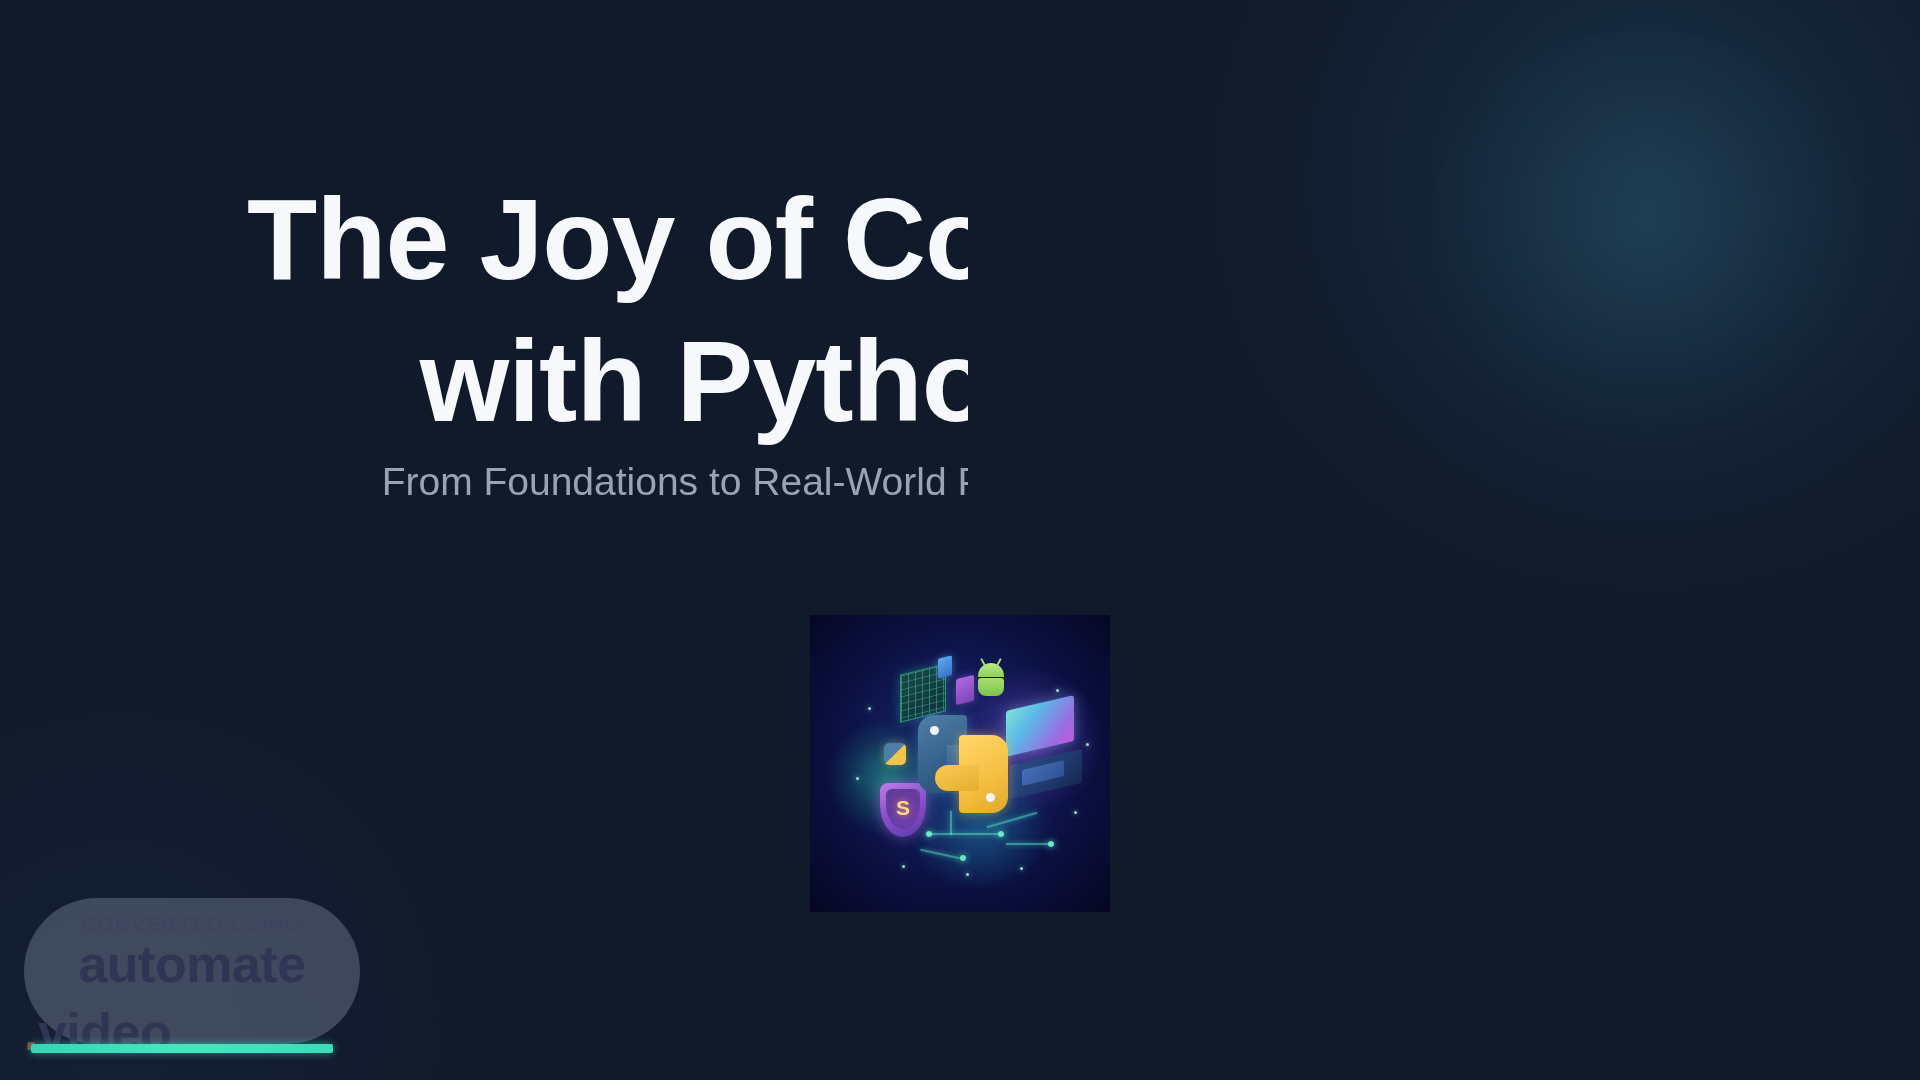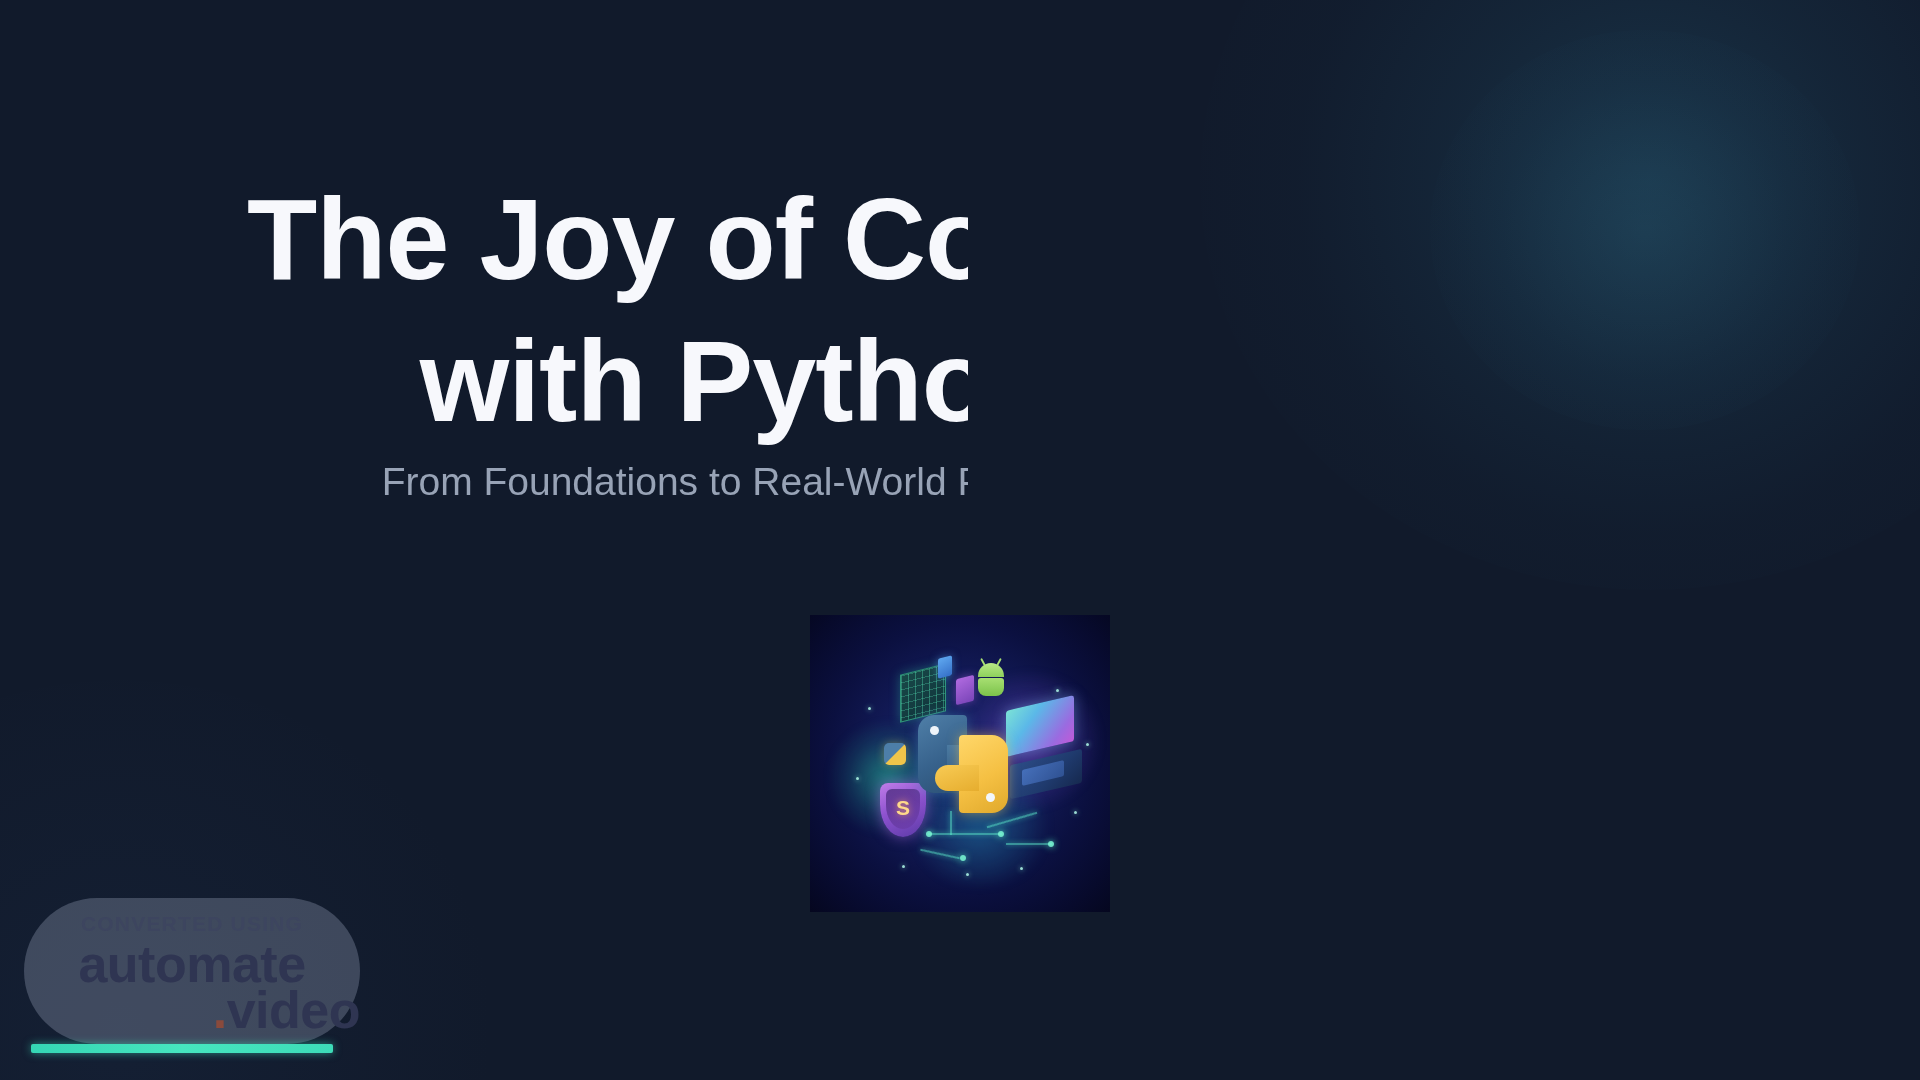--- a/index.html
+++ b/index.html
@@ -339,22 +339,22 @@
     left: 0; top: 36px; width: 336px;
     text-align: center;
     color: #2f3552;
     font-family: "Liberation Sans", sans-serif;
     font-weight: bold;
     font-size: 52px;
     letter-spacing: -0.5px;
   }
   .wm-line2 {
     position: absolute;
-    left: 0; top: 82px; width: 336px;
-    text-align: right;
+    left: 0; top: 104px; width: 336px;
+    text-align: left;
     font-family: "Liberation Sans", sans-serif;
     font-weight: bold;
     font-size: 52px;
     letter-spacing: -0.5px;
     color: #2f3552;
     white-space: nowrap;
   }
   .wm-dot { color: #8a4a3c; }
   .wm-bar-track {
     position: absolute;

